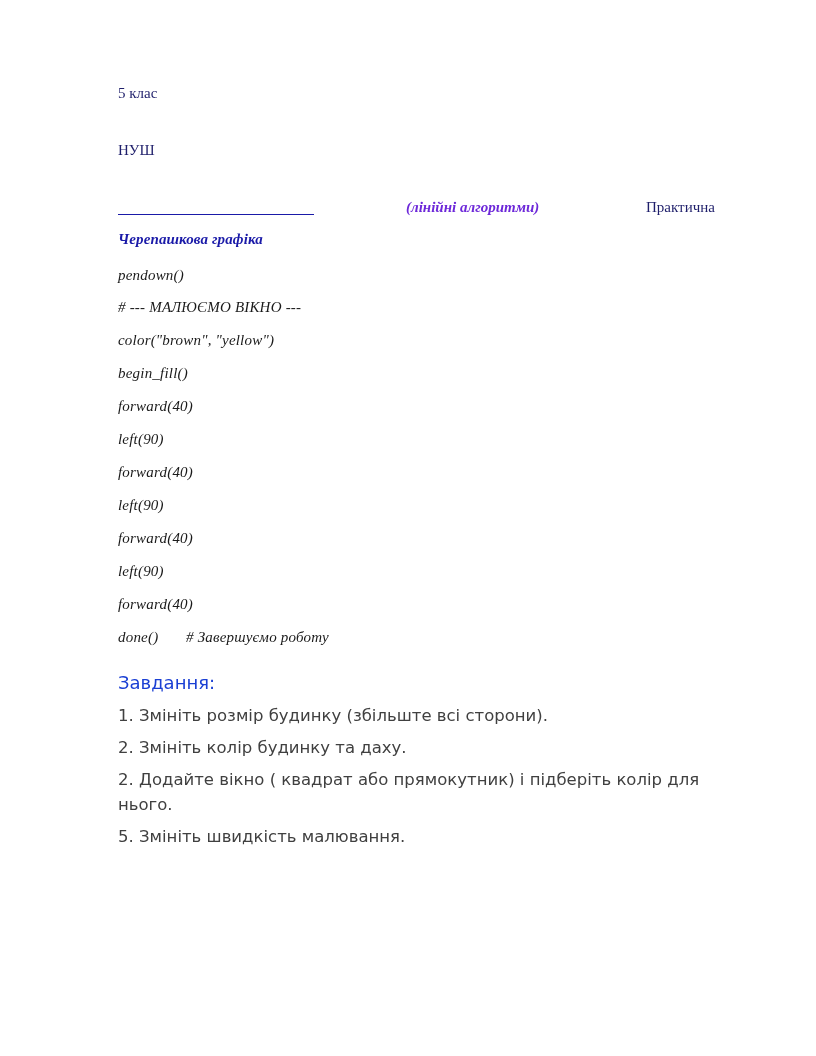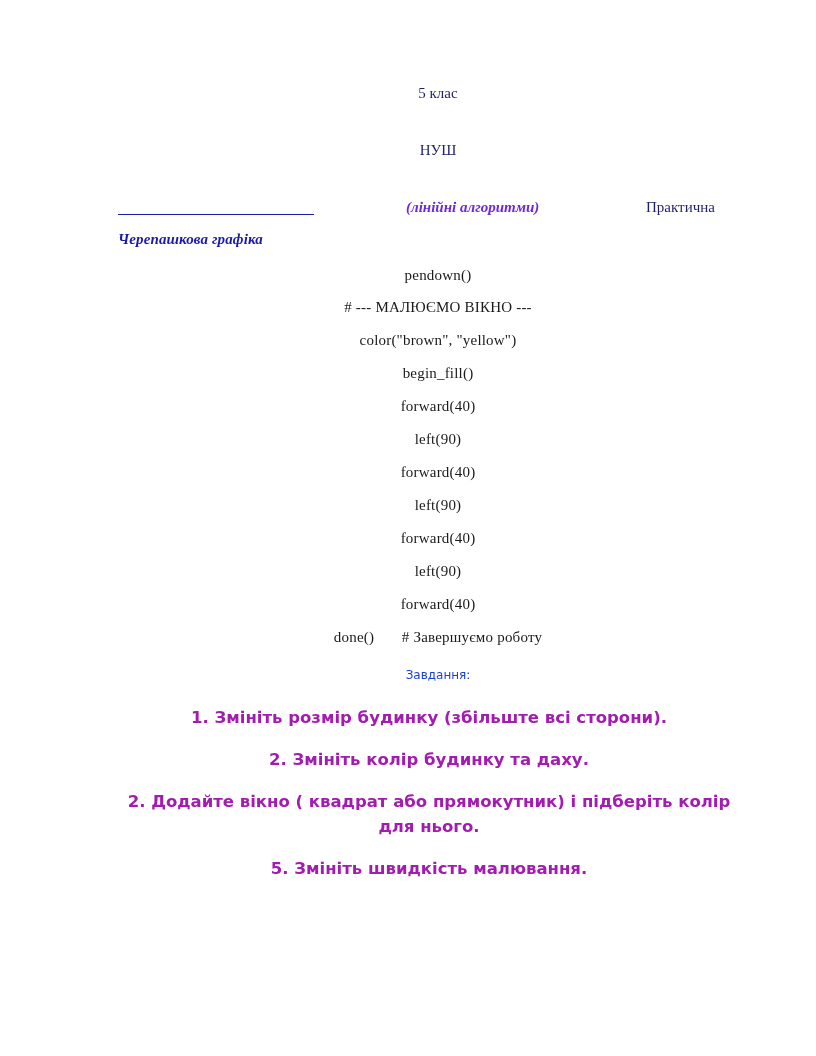--- a/index.html
+++ b/index.html
@@ -7,21 +7,20 @@
     padding: 0;
     background: #ffffff;
   }
   .page {
     position: relative;
     width: 816px;
     height: 1056px;
     background: #ffffff;
     overflow: hidden;
     font-family: "Liberation Serif", "DejaVu Serif", serif;
-    text-align: center;
   }
 
   .content {
     position: absolute;
     left: 118px;
     top: 46px;
     width: 640px;
   }
 
   
@@ -83,43 +82,43 @@
     margin-top: 4px;
   }
   .code-line {
     font-family: "Liberation Serif", "DejaVu Serif", serif;
     font-size: 15px;
     color: #1a1a1a;
     height: 33px;
     line-height: 33px;
     white-space: pre;
     letter-spacing: 0.2px;
+    font-style: italic;
   }
   .code-line.tight {
     height: 32px;
     line-height: 32px;
   }
 
   
   .tasks-heading {
     font-family: "DejaVu Sans", "Liberation Sans", sans-serif;
-    font-size: 12px;
+    font-size: 18px;
     color: #1a3fd4;
-    margin-top: 8px;
+    margin-top: 16px;
     margin-bottom: 0;
     line-height: 26px;
   }
   .task-item {
     font-family: "DejaVu Sans", "Liberation Sans", sans-serif;
     font-size: 16.5px;
-    color: #a21caf;
+    color: #404040;
     line-height: 25px;
-    margin-top: 17px;
+    margin-top: 7px;
     max-width: 622px;
-    font-weight: bold;
   }
 </style>
 </head>
 <body>
 
 <div class="page">
   <div class="content">
 
     <div class="header">
       <span class="header-line">5 клас</span>

